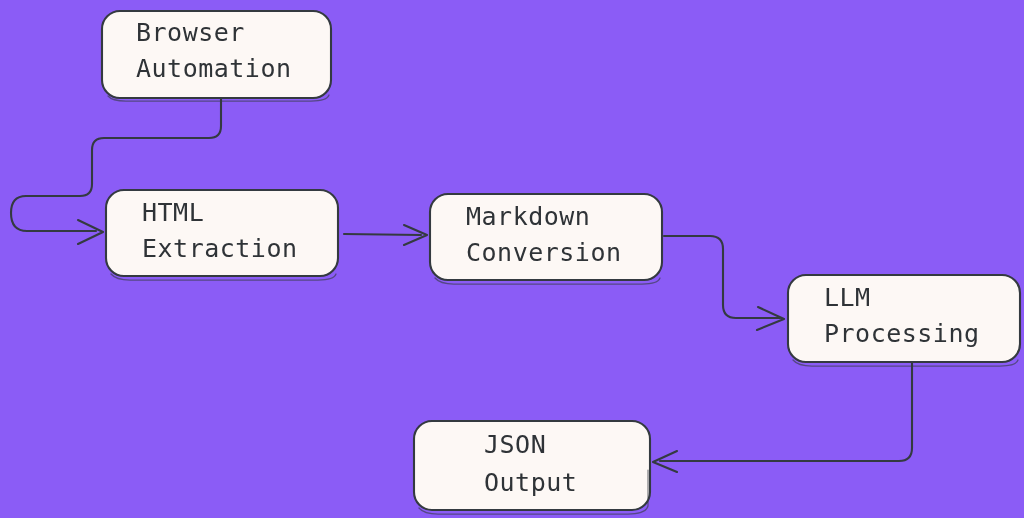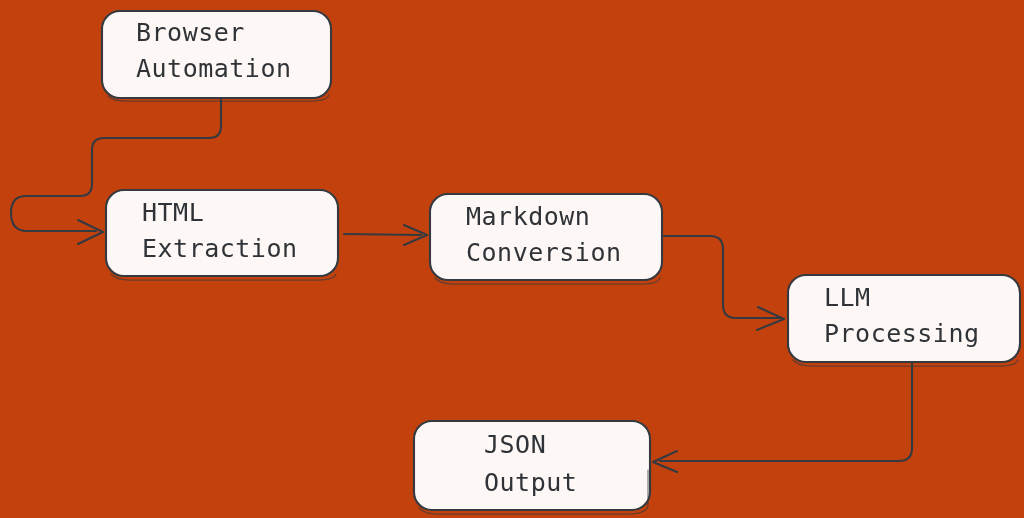--- a/index.html
+++ b/index.html
@@ -8,21 +8,21 @@
     padding: 0;
     background: #fdf8f5;
   }
   body {
     font-family: "DejaVu Sans Mono", monospace;
   }
   #canvas {
     position: relative;
     width: 1024px;
     height: 518px;
-    background: #c2410c;
+    background: #8b5cf6;
     overflow: hidden;
   }
   #diagram-svg {
     position: absolute;
     top: 0;
     left: 0;
     width: 1024px;
     height: 518px;
     display: block;
   }

